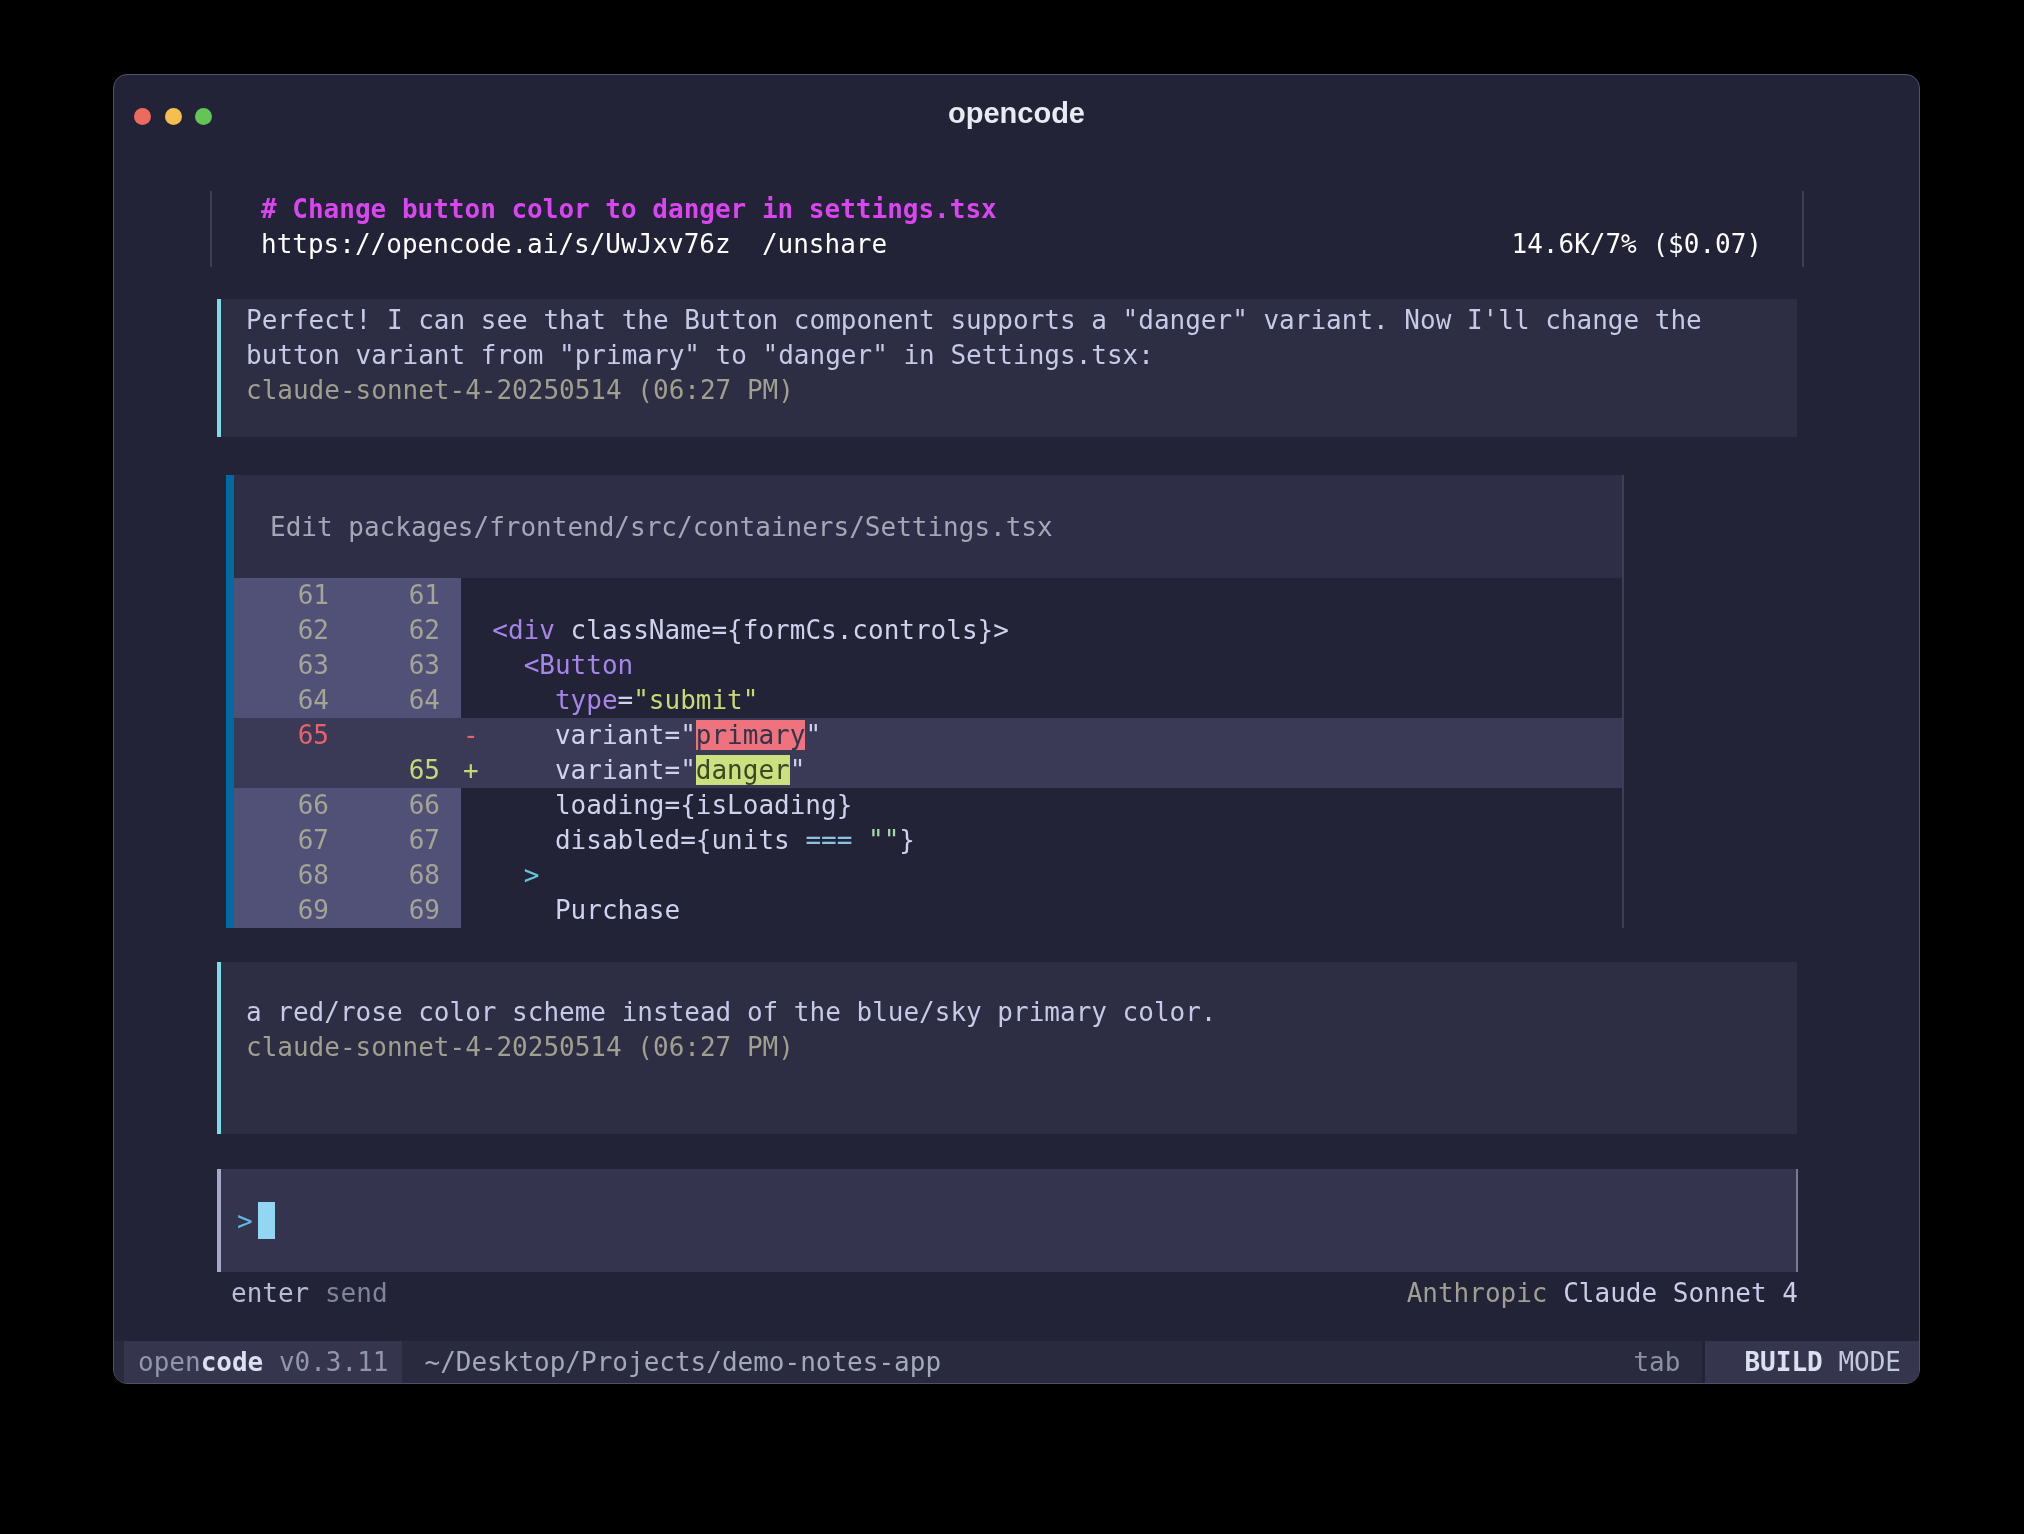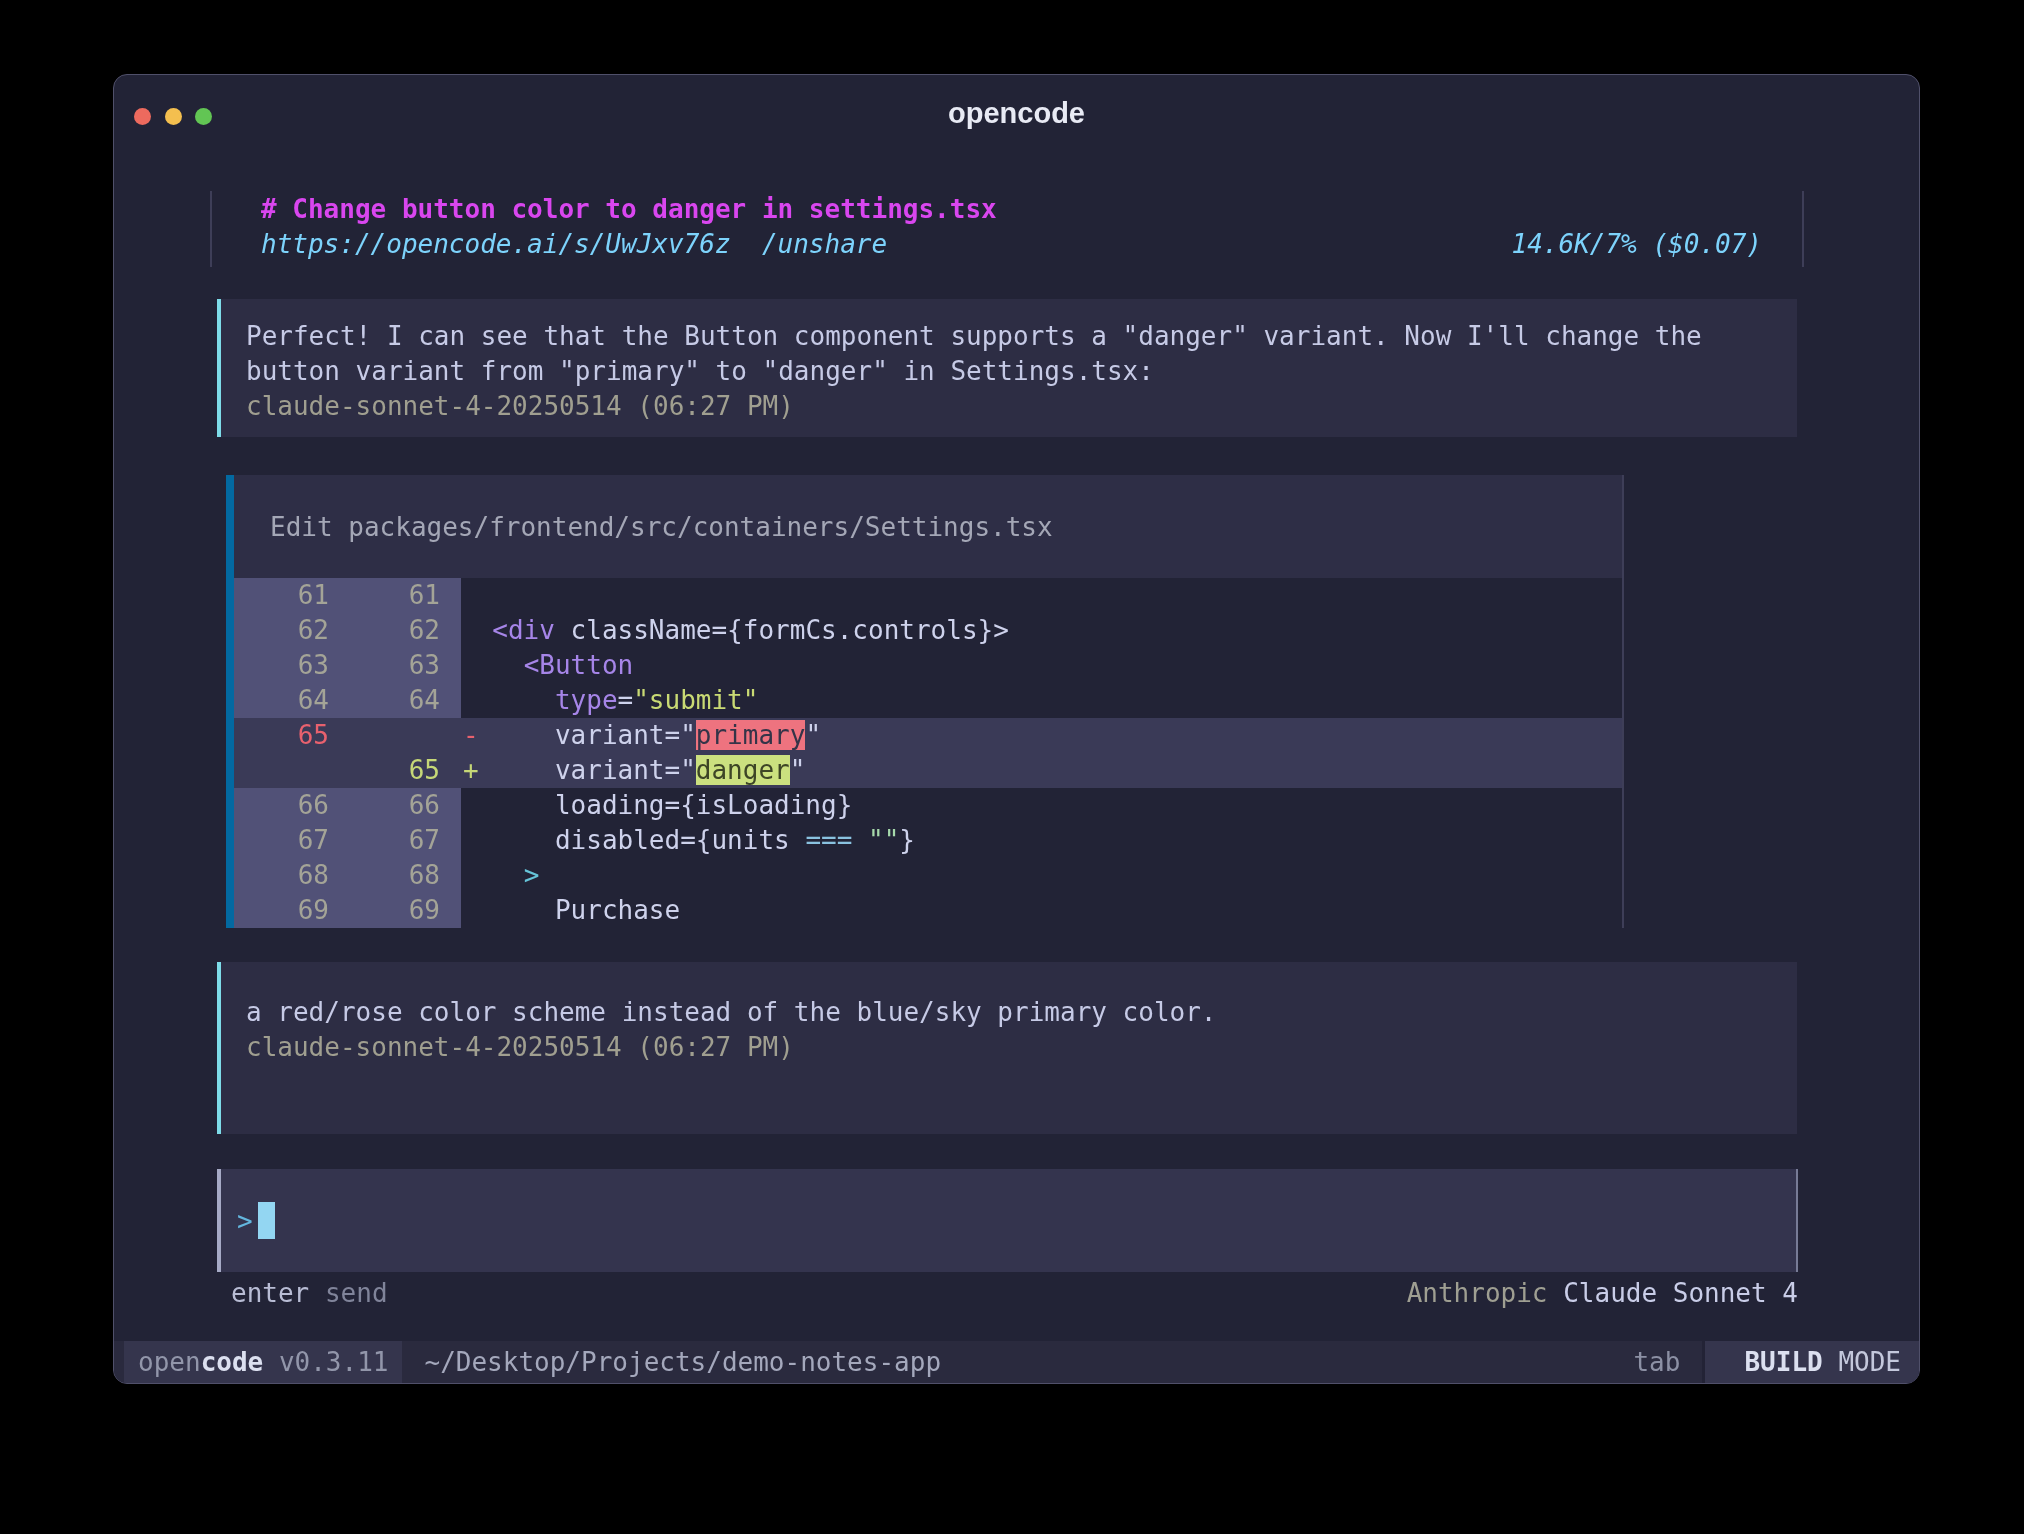--- a/index.html
+++ b/index.html
@@ -16,30 +16,30 @@
   .light.yellow { left:51px; background:#f4bf4f; }
   .light.green { left:81px; background:#62c554; }
   .win-title { position:absolute; left:0; top:22px; width:100%; text-align:center;
     font-family:"Liberation Sans",sans-serif; font-weight:bold; font-size:29px; color:#e8eaf4; }
 
   
   .session-header { position:absolute; left:96px; top:116px; width:1594px; height:76px;
     border-left:2px solid #3e3e58; border-right:2px solid #3e3e58; padding:1px 40px 0 49px; }
   .sh-row { height:35px; line-height:35px; display:flex; white-space:pre; }
   .sh-title { font-weight:bold; color:#d946ef; }
-  .sh-url, .sh-stats, .sh-unshare { color:#7dd3fc;font-style:italic; }
+  .sh-url, .sh-stats, .sh-unshare { color:#ffffff; }
   .sh-unshare { margin-left:2ch; }
   .sh-spacer { flex:1; }
 
   
   .msg { position:absolute; left:103px; width:1580px; background:#2d2d44;
     border-left:4px solid #7edce9; padding-left:25px; }
   .msg-line { height:35px; line-height:35px; color:#c6cae6; white-space:pre; }
   .msg-meta { height:35px; line-height:35px; color:#a09f90; white-space:pre; }
-  .msg1 { top:224px; height:138px; padding-top:20px; }
+  .msg1 { top:224px; height:138px; padding-top:4px; }
   .msg2 { top:887px; height:172px; padding-top:33px; }
 
   
   .edit-card { position:absolute; left:112px; top:400px; width:1398px; height:453px;
     border-left:8px solid #0369a1; border-right:2px solid #3e3e58; }
   .edit-head { height:103px; background:#2e2e46; display:flex; align-items:center;
     padding-left:36px; color:#a4a7b6; }
   .diff-rows { position:relative; }
   .diff-row { position:relative; height:35px; line-height:35px; }
   .diff-row.del, .diff-row.add { background:#3a3a57; }

